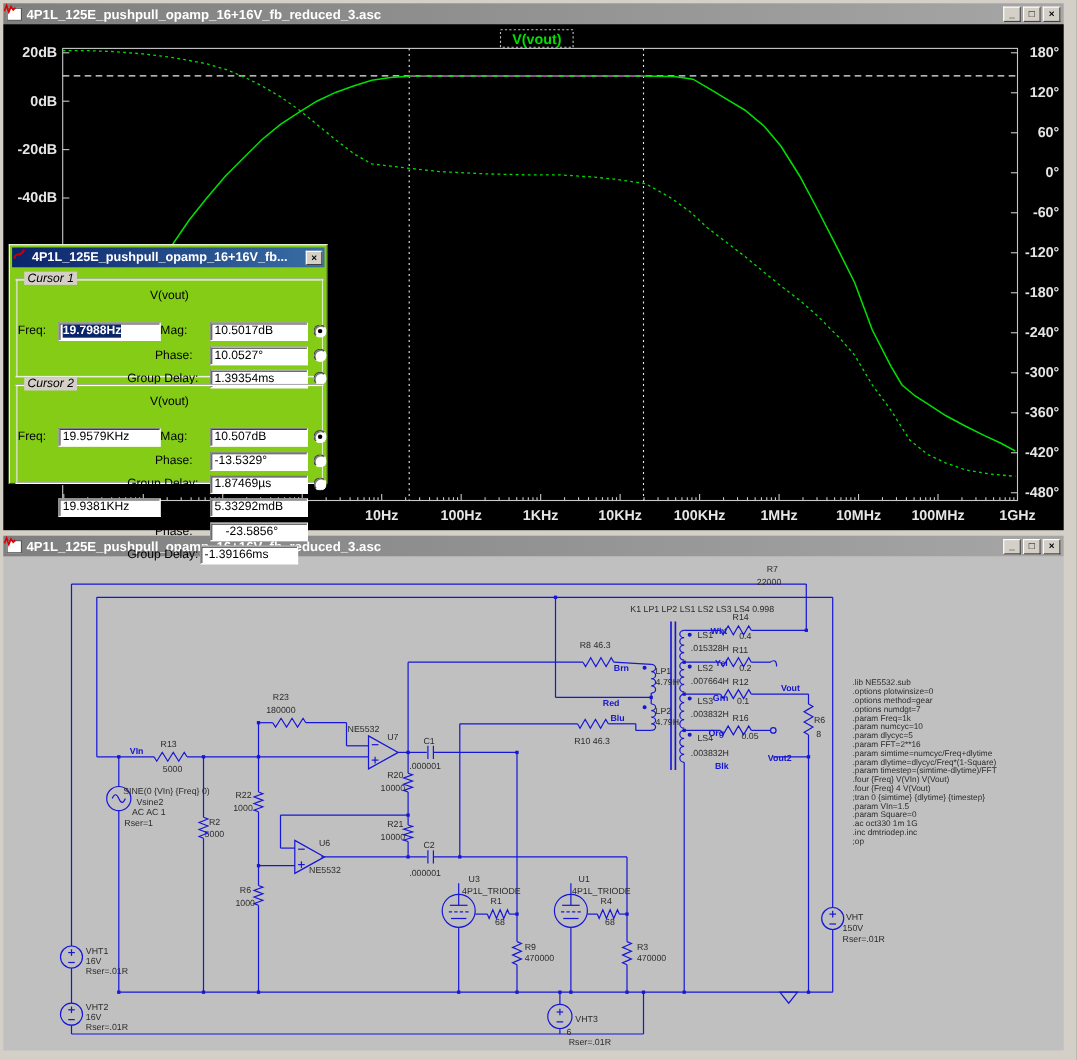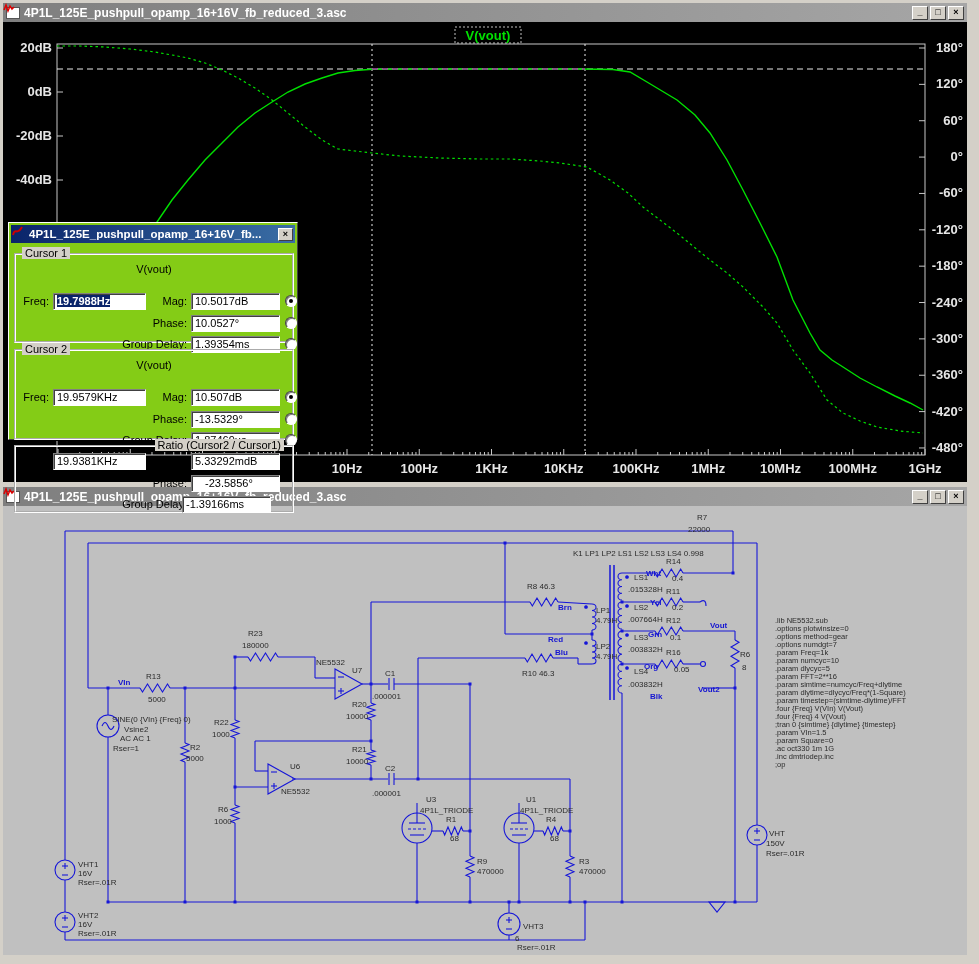--- a/index.html
+++ b/index.html
@@ -18,24 +18,24 @@
   #sch-client{position:absolute;left:3px;top:506px;width:964px;height:449px;background:#C0C0C0;}
   svg{position:absolute;left:0;top:0;pointer-events:none;}
   
   #cursor-dialog{position:absolute;left:8px;top:222px;width:290px;height:218px;background:#84cc16;
      border:1px solid;border-color:#fff #404040 #404040 #fff;box-shadow:1px 1px 0 #000;z-index:50;font-size:11px;}
   #cursor-dialog .dtitle{position:absolute;left:2px;top:2px;right:2px;height:18px;
      background:linear-gradient(90deg,#0a246a,#3a6ea5);display:flex;align-items:center;padding:0 2px;}
   #cursor-dialog .dtitle .ttext{color:#fff;font-weight:bold;font-size:11.5px;white-space:nowrap;overflow:hidden;flex:1;}
   .dicon{width:13px;height:12px;margin-right:3px;flex:0 0 auto;}
   .group{position:absolute;left:5px;width:280px;border:2px groove #fff;}
-  .gcap{position:absolute;top:-8px;background:#D4D0C8;padding:0 3px;font-size:11px;color:#000;}
+  .gcap{position:absolute;top:-8px;background:#D4D0C8;padding:0 3px;font-size:11px;color:#000;font-style:italic;}
   .sig{position:absolute;width:100%;text-align:center;top:8px;font-size:11px;color:#000;}
   .frow{position:absolute;height:17px;}
-  .flabel{position:absolute;text-align:right;color:#000;top:2px;}
+  .flabel{position:absolute;text-align:center;color:#000;top:2px;}
   .fin{position:absolute;height:17px;background:#fff;border:1px solid;border-color:#808080 #fff #fff #808080;
        box-shadow:inset 1px 1px 0 #404040;padding:1px 3px;color:#000;white-space:nowrap;overflow:hidden;}
   .sel{background:#0a246a;color:#fff;}
   .radio{position:absolute;width:12px;height:12px;border-radius:50%;background:#fff;
          border:1px solid;border-color:#404040 #fff #fff #404040;box-shadow:inset 1px 1px 0 #808080;}
   .radio .dot{position:absolute;left:3px;top:3px;width:4px;height:4px;border-radius:50%;background:#000;}
 </style>
 </head>
 <body>
 
@@ -580,23 +580,20 @@
       <span class="flabel" style="left:120px;width:58px;">Phase:</span>
       <span class="fin" style="left:182px;width:89px;">-13.5329°</span>
       <span class="radio" style="left:276px;top:2px;"></span>
     </div>
     <div class="frow" style="top:209px;">
       <span class="flabel" style="left:100px;width:78px;">Group Delay:</span>
       <span class="fin" style="left:182px;width:89px;">1.87469µs</span>
       <span class="radio" style="left:276px;top:2px;"></span>
     </div>
 
-    <div class="group" style="top:222px;height:68px;">
-      <span class="gcap" style="right:8px;">Ratio (Cursor2 / Cursor1)</span>
-    </div>
     <div class="frow" style="top:230px;">
       <span class="flabel" style="left:0;width:40px;">Freq:</span>
       <span class="fin" style="left:44px;width:93px;">19.9381KHz</span>
       <span class="flabel" style="left:120px;width:58px;">Mag:</span>
       <span class="fin" style="left:182px;width:89px;">5.33292mdB</span>
     </div>
     <div class="frow" style="top:252px;">
       <span class="flabel" style="left:120px;width:58px;">Phase:</span>
       <span class="fin" style="left:182px;width:89px;padding-left:13px;">-23.5856°</span>
     </div>

